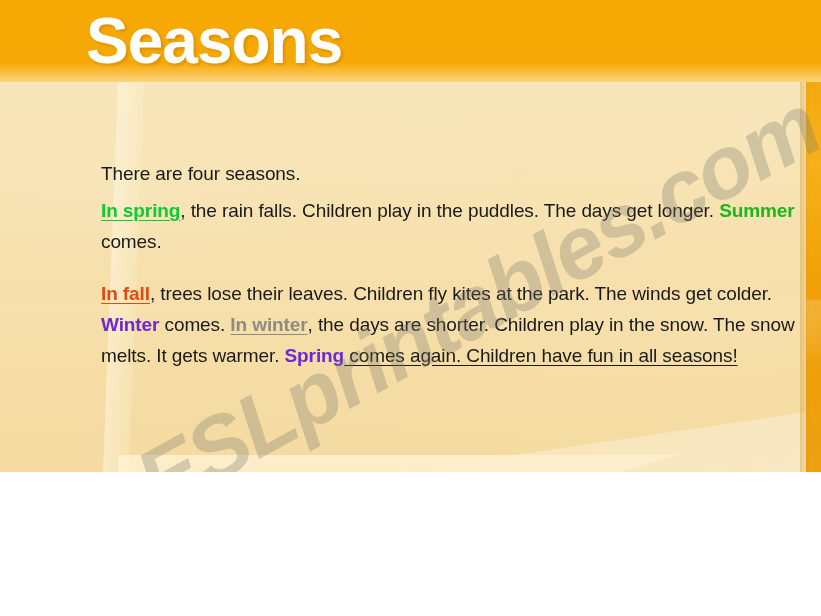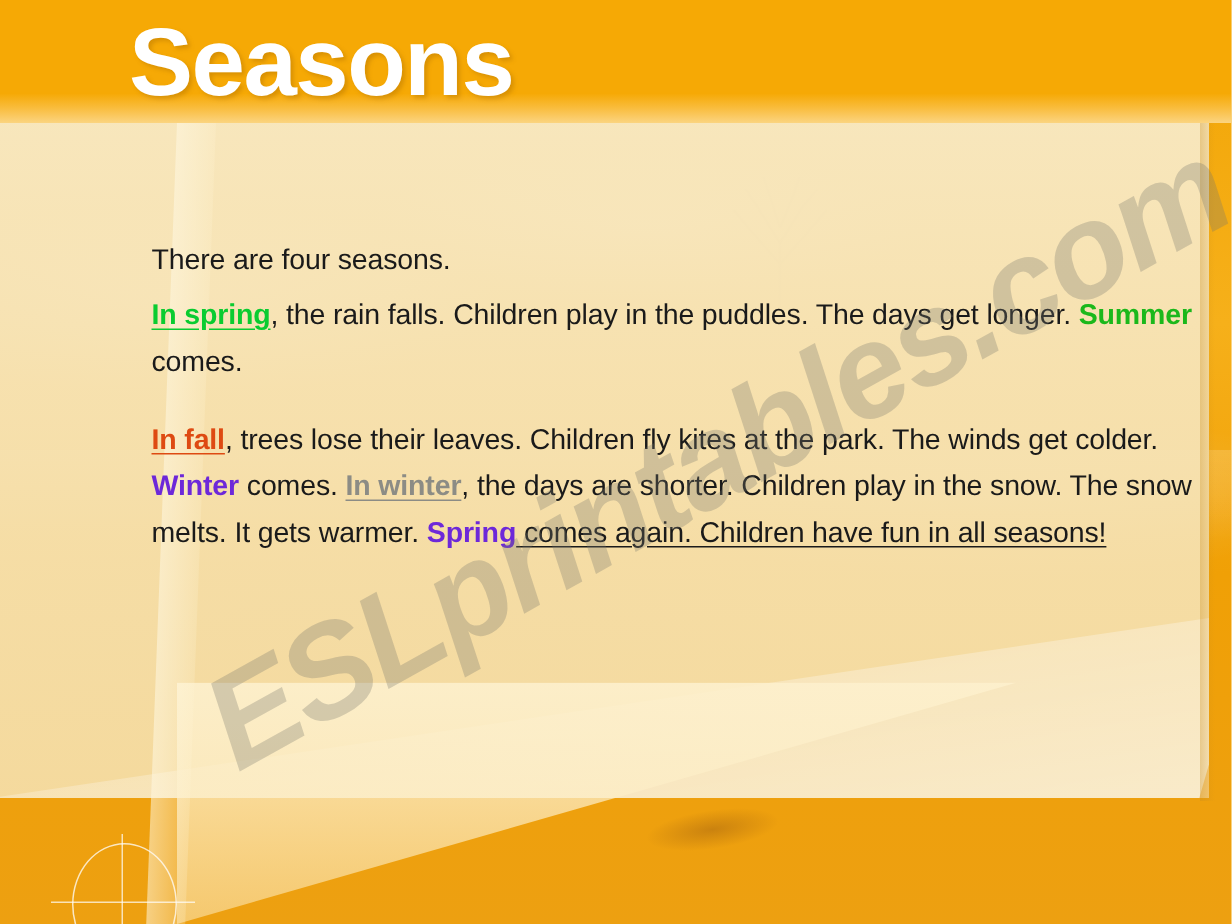--- a/index.html
+++ b/index.html
@@ -3,21 +3,21 @@
 <meta charset="utf-8">
 <style>
   html, body {
     margin: 0;
     padding: 0;
     background: #ffffff;
   }
   #slide {
     position: relative;
     width: 821px;
-    height: 616px;
+    height: 472px;
     overflow: hidden;
     font-family: "Liberation Sans", sans-serif;
     background: #F5A906;
   }
 
   
   .bg-photo {
     position: absolute;
     inset: 0;
     background:

